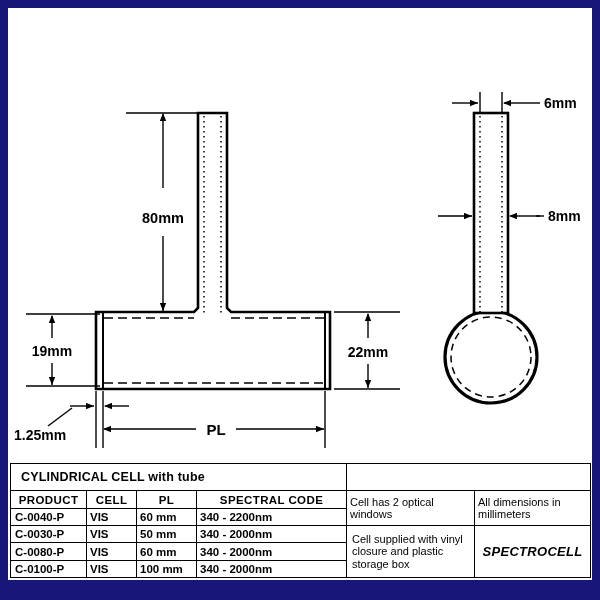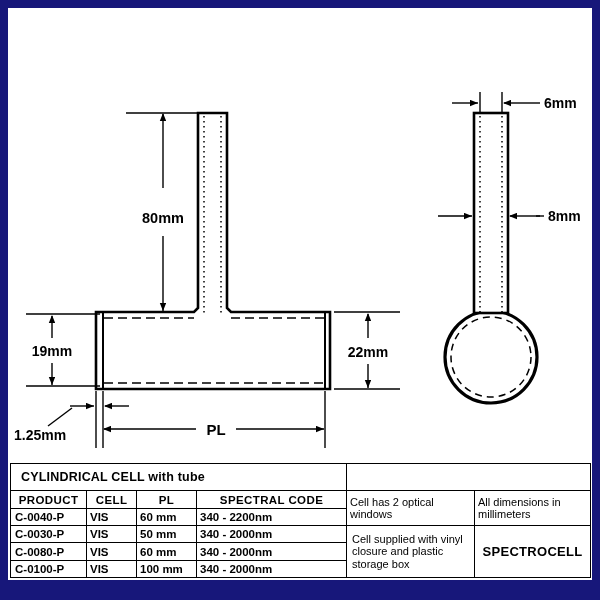--- a/index.html
+++ b/index.html
@@ -80,20 +80,21 @@
     text-align: left;
     line-height: 1.15;
   }
   .tb-note.leftal {
     text-align: left;
     padding-left: 5px !important;
   }
   .tb-brand {
     font-size: 13px;
     font-weight: bold;
+    font-style: italic;
     text-align: center;
     letter-spacing: 0.3px;
   }
   .tb-blank { background: #ffffff; }
 </style>
 </head>
 <body>
 
 <div id="page">
   <div id="sheet">

